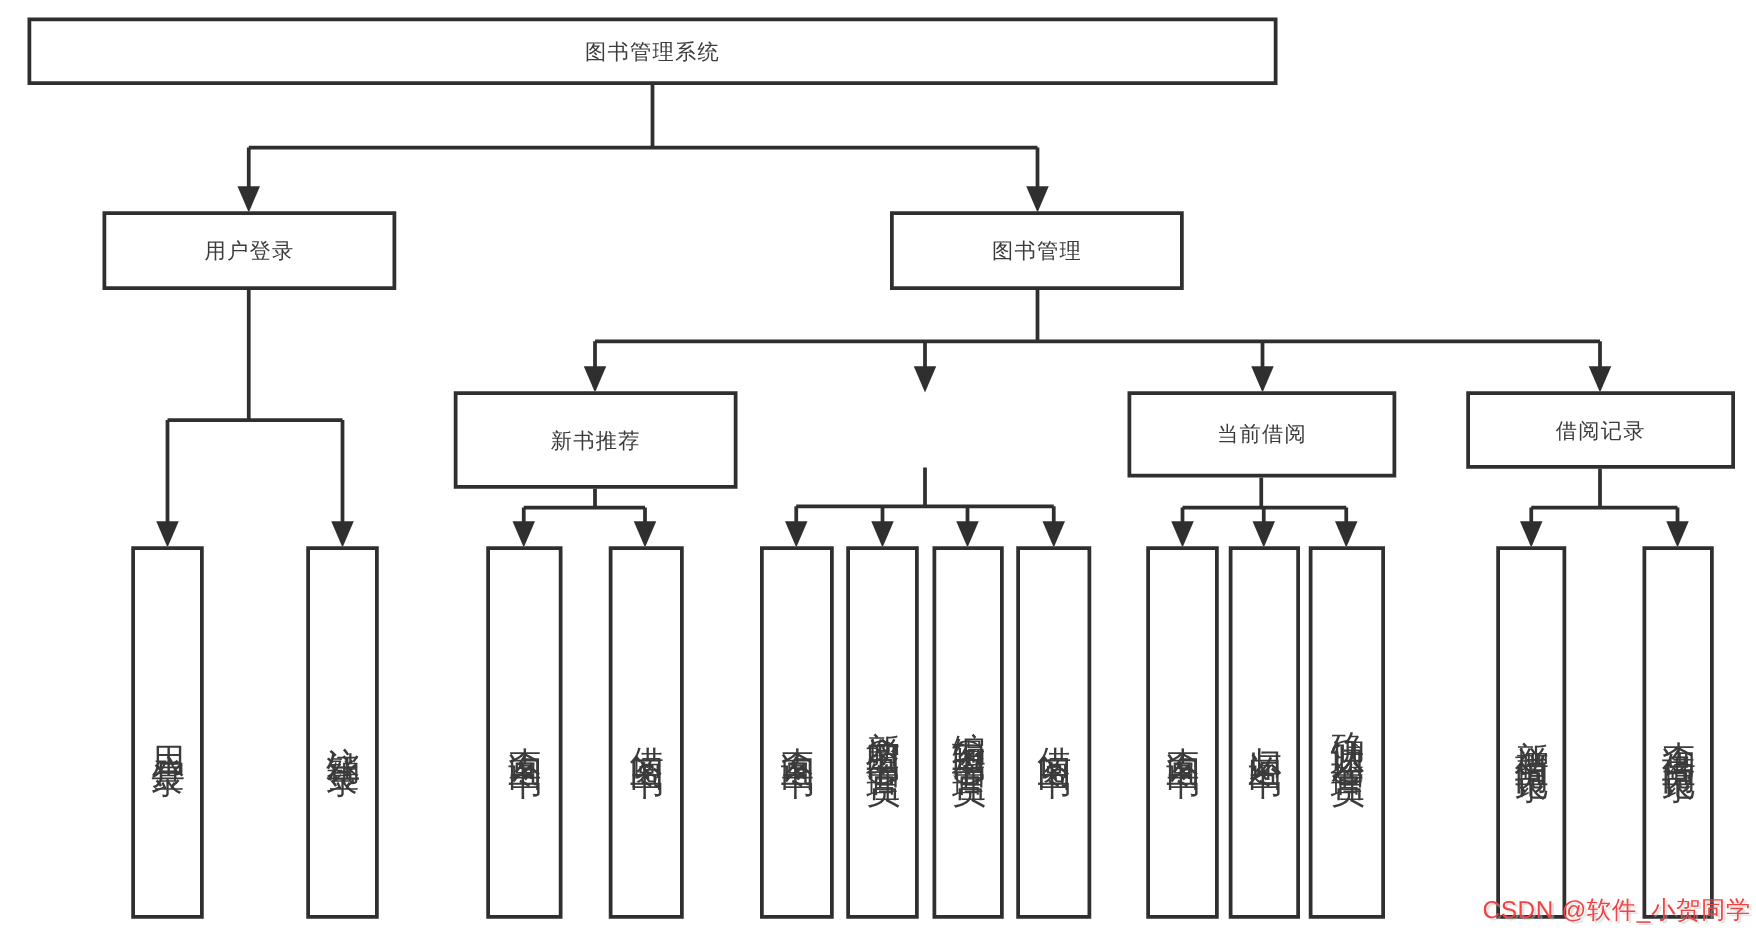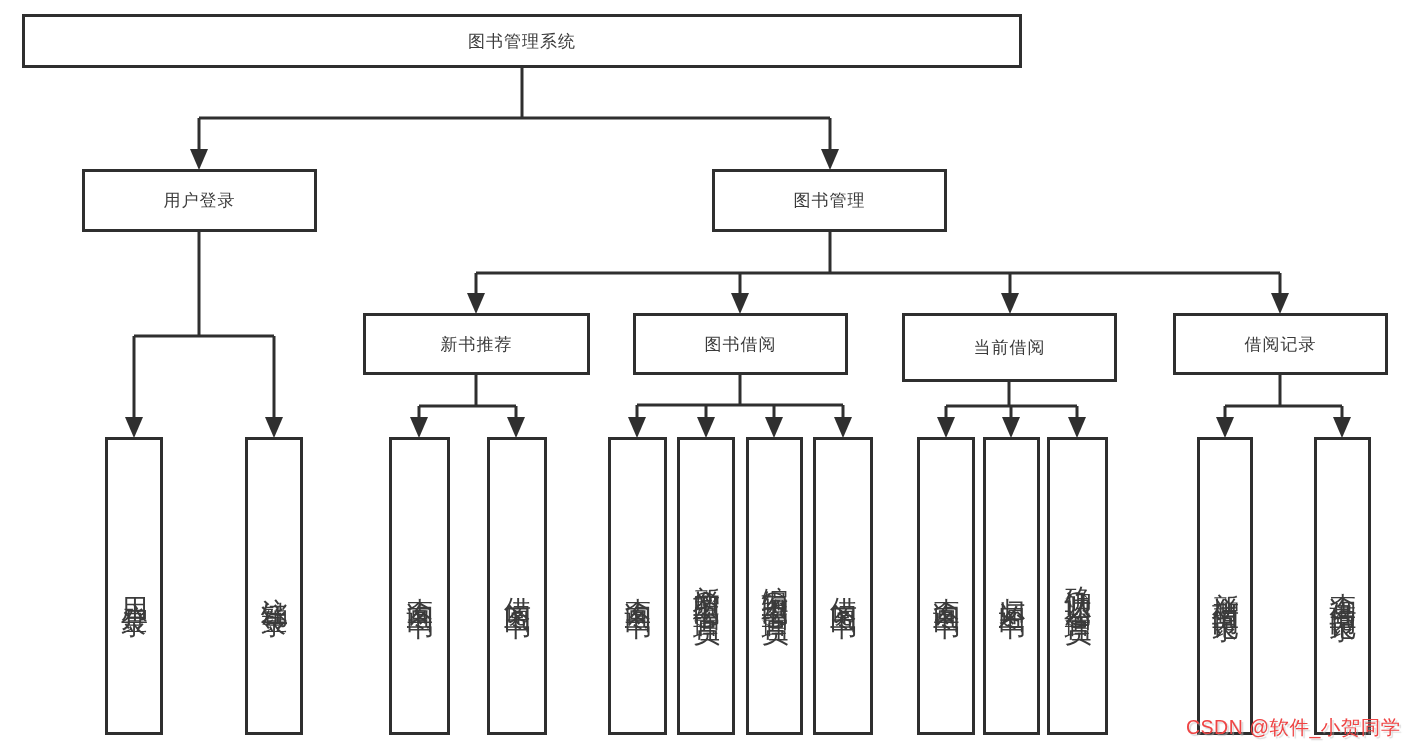--- a/index.html
+++ b/index.html
@@ -95,22 +95,21 @@
       <polygon points="1216,417 1234,417 1225,438" fill="#2f2f2f" stroke="none"></polygon>
     <path d="M1342 406 V420"></path>
       <polygon points="1333,417 1351,417 1342,438" fill="#2f2f2f" stroke="none"></polygon>
   </svg>
 
   <div class="hbox" style="left:22px;top:14px;width:1000px;height:54px;">图书管理系统</div>
 
   <div class="hbox" style="left:82px;top:169px;width:235px;height:63px;">用户登录</div>
   <div class="hbox" style="left:712px;top:169px;width:235px;height:63px;">图书管理</div>
 
-  <div class="hbox" style="left:363px;top:313px;width:227px;height:62px;">新书推荐</div>
-  <div class="hbox" style="left:633px;top:313px;width:215px;height:62px;">图书借阅</div>
+  <div class="hbox" style="left:363px;top:313px;width:227px;height:78px;">新书推荐</div>
   <div class="hbox" style="left:902px;top:313px;width:215px;height:69px;font-family:Liberation Serif, serif;">当前借阅</div>
   <div class="hbox" style="left:1173px;top:313px;width:215px;height:62px;">借阅记录</div>
 
   <div class="vbox" style="left:105px;width:58px;">
     <span class="vlabel">用户登录</span>
   </div>
   <div class="vbox" style="left:245px;width:58px;">
     <span class="vlabel">注销登录</span>
   </div>
 

